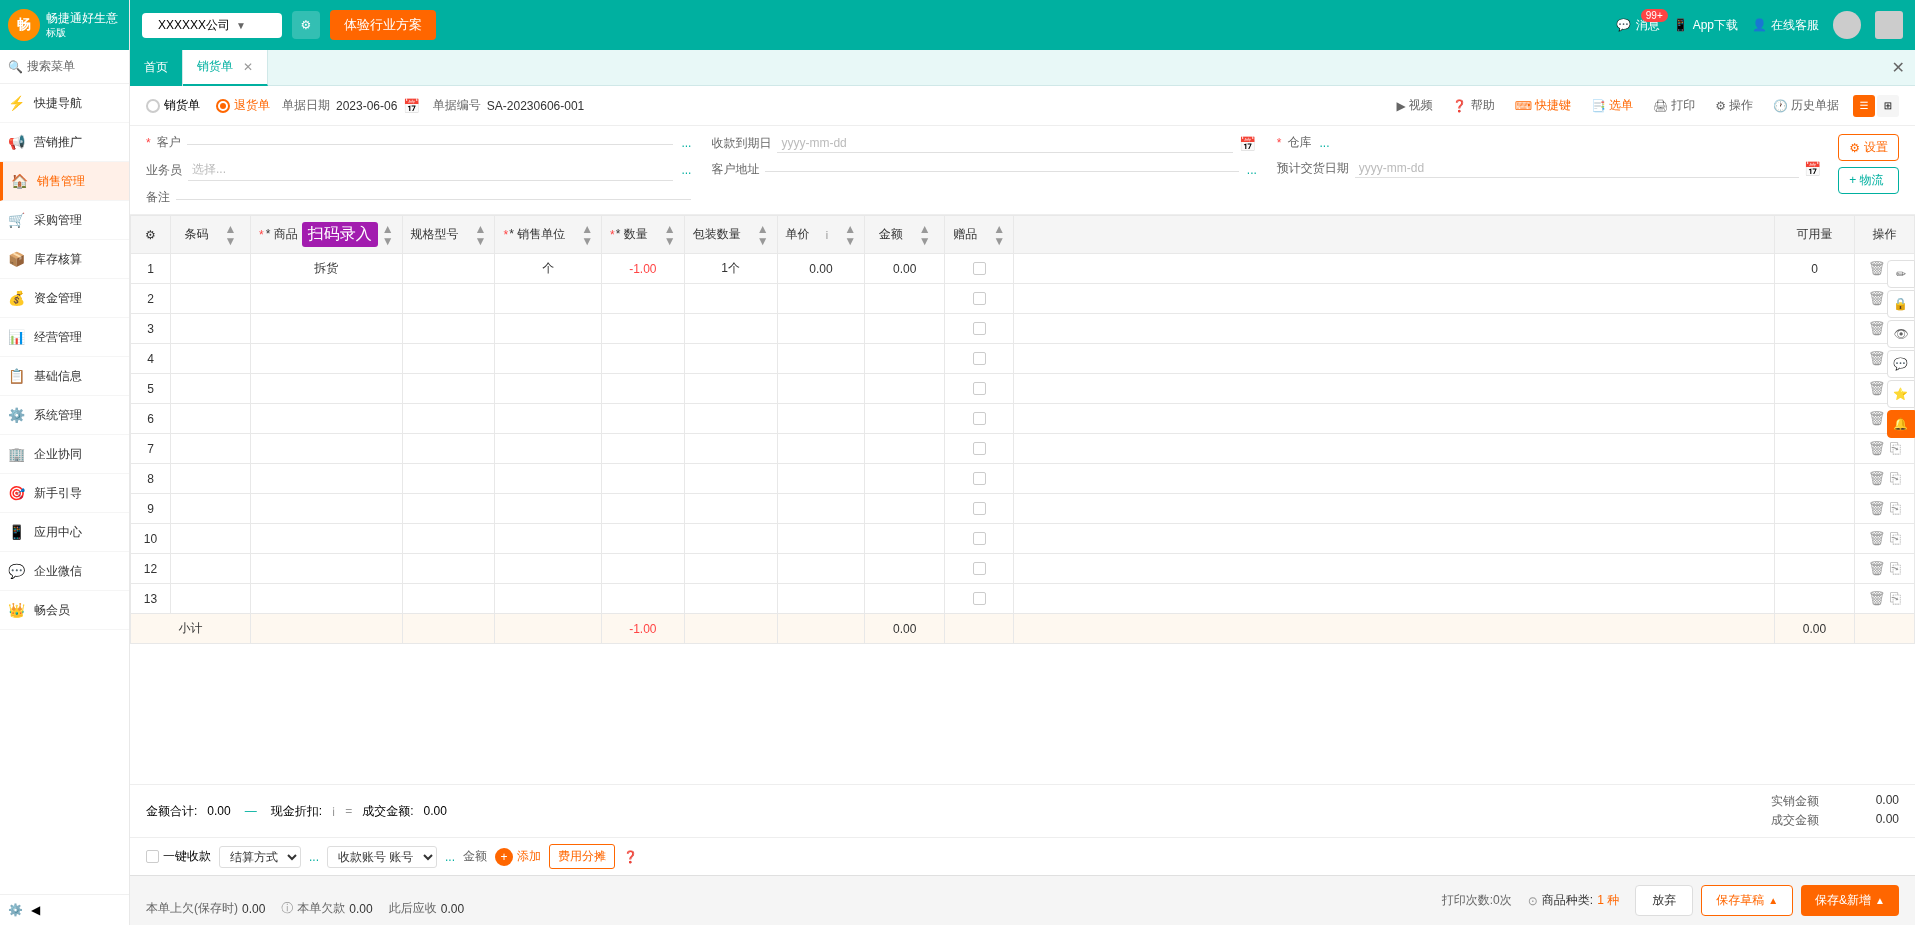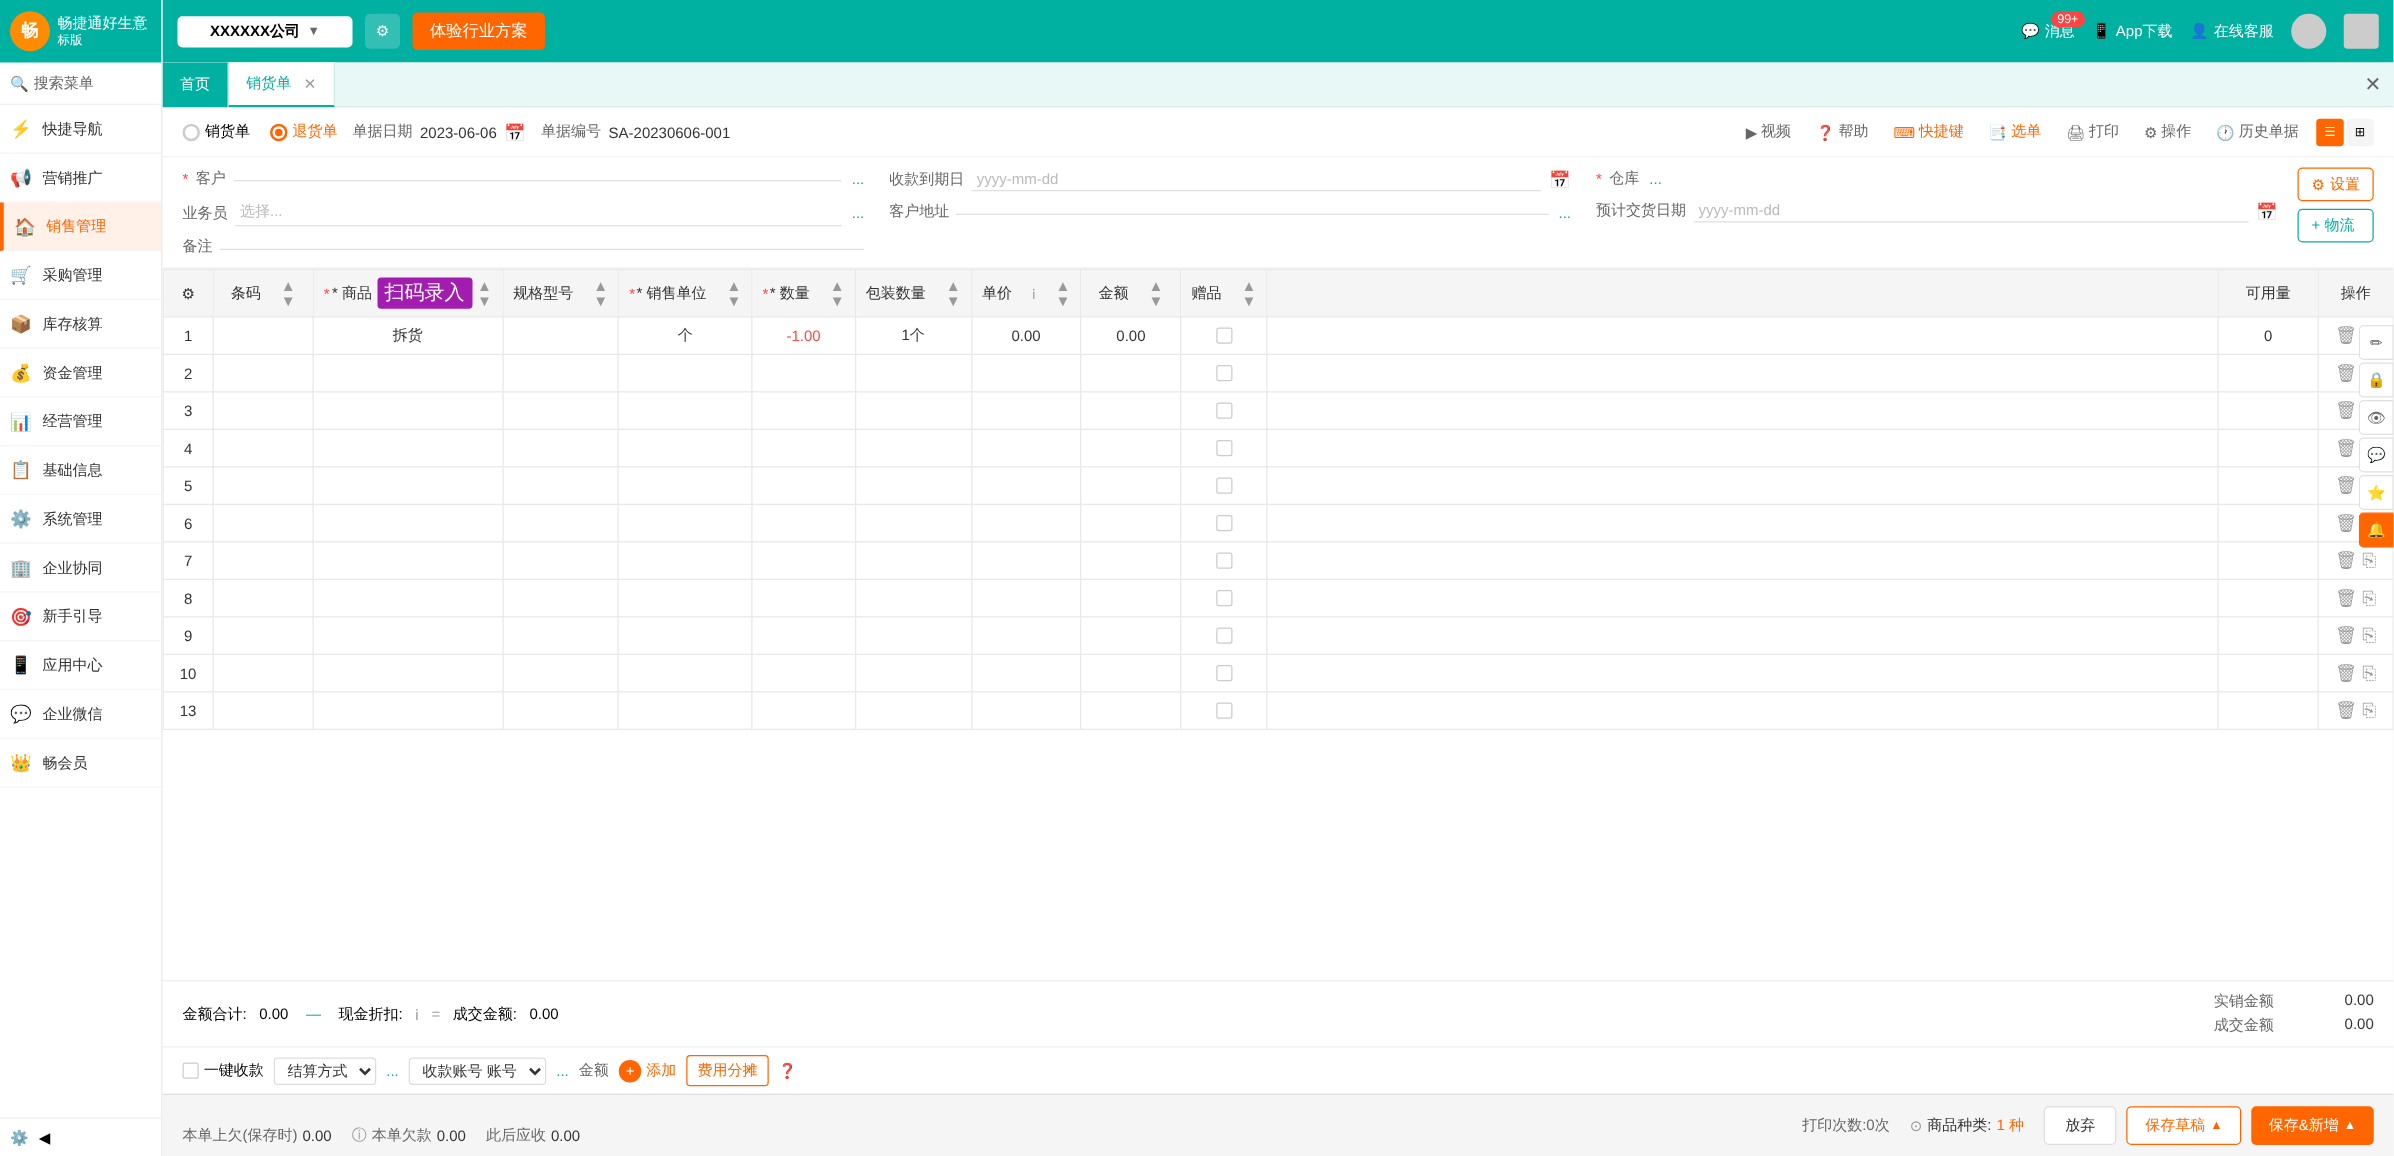--- a/index.html
+++ b/index.html
@@ -11,21 +11,21 @@
     .logo-icon { width: 32px; height: 32px; background: #ff8c00; border-radius: 50%; display: flex; align-items: center; justify-content: center; color: white; font-size: 14px; font-weight: bold; }
     .logo-text { color: white; font-size: 11px; line-height: 1.3; }
     .sidebar-search { padding: 8px; display: flex; align-items: center; gap: 4px; color: #666; border-bottom: 1px solid #f0f0f0; cursor: pointer; }
     .sidebar-item { padding: 10px 8px; display: flex; align-items: center; gap: 8px; color: #333; cursor: pointer; border-bottom: 1px solid #f5f5f5; }
     .sidebar-item.active { background: #fff0e8; color: #ff6600; border-left: 3px solid #ff6600; }
     .sidebar-item-icon { width: 18px; height: 18px; display: flex; align-items: center; justify-content: center; font-size: 14px; }
     .sidebar-bottom { margin-top: auto; padding: 8px; display: flex; align-items: center; gap: 8px; border-top: 1px solid #f0f0f0; }
 
     
     .top-header { background: #00b0a0; height: 50px; display: flex; align-items: center; padding: 0 12px; gap: 10px; }
-    .company-selector { background: white; border-radius: 4px; padding: 4px 26px; display: flex; align-items: center; gap: 6px; cursor: pointer; min-width: 140px; font-weight: bold; }
+    .company-selector { background: white; border-radius: 4px; padding: 4px 16px; display: flex; align-items: center; gap: 6px; cursor: pointer; min-width: 140px; }
     .company-selector-arrow { color: #666; font-size: 10px; }
     .gear-btn { width: 28px; height: 28px; background: rgba(255,255,255,0.2); border-radius: 4px; display: flex; align-items: center; justify-content: center; cursor: pointer; color: white; }
     .trial-btn { background: #ff6600; color: white; border: none; border-radius: 4px; padding: 6px 14px; cursor: pointer; font-size: 13px; }
     .header-right { margin-left: auto; display: flex; align-items: center; gap: 14px; color: white; }
     .header-right-item { display: flex; align-items: center; gap: 4px; cursor: pointer; position: relative; }
     .badge { background: #ff4444; color: white; border-radius: 10px; padding: 1px 5px; font-size: 10px; position: absolute; top: -8px; right: -8px; }
     .avatar { width: 28px; height: 28px; background: #ccc; border-radius: 50%; }
 
     
     .tab-bar { background: #e8f8f7; display: flex; align-items: center; border-bottom: 1px solid #d0e8e8; height: 36px; }
@@ -699,20 +699,44 @@
                 <td></td>
                 <td></td>
                 <td>
                   <div class="action-btns">
                     <span class="action-btn">🗑</span>
                     <span class="action-btn">⎘</span>
                   </div>
                 </td>
               </tr>
             <tr>
+                <td>12</td>
+                <td></td>
+                <td></td>
+                <td></td>
+                <td></td>
+                <td></td>
+                <td></td>
+                <td></td>
+                <td></td>
+                <td>
+                  <div class="checkbox-cell">
+                    <div class="cb"></div>
+                  </div>
+                </td>
+                <td></td>
+                <td></td>
+                <td>
+                  <div class="action-btns">
+                    <span class="action-btn">🗑</span>
+                    <span class="action-btn">⎘</span>
+                  </div>
+                </td>
+              </tr>
+            <tr>
                 <td>13</td>
                 <td></td>
                 <td></td>
                 <td></td>
                 <td></td>
                 <td></td>
                 <td></td>
                 <td></td>
                 <td></td>
                 <td>
@@ -723,20 +747,34 @@
                 <td></td>
                 <td></td>
                 <td>
                   <div class="action-btns">
                     <span class="action-btn">🗑</span>
                     <span class="action-btn">⎘</span>
                   </div>
                 </td>
               </tr>
 
+            <tr class="subtotal-row">
+              <td colspan="2">小计</td>
+              <td></td>
+              <td></td>
+              <td></td>
+              <td><span class="red-text">-1.00</span></td>
+              <td></td>
+              <td></td>
+              <td>0.00</td>
+              <td></td>
+              <td></td>
+              <td>0.00</td>
+              <td></td>
+            </tr>
           </tbody>
         </table>
       </div>
 
       <div class="calc-area">
         <span>金额合计:</span>
         <span style="font-weight:500;">0.00</span>
         <span style="color:#00b0a0; margin:0 4px;">—</span>
         <span>现金折扣:</span>
         <span style="color:#999;cursor:pointer;">ℹ</span>

